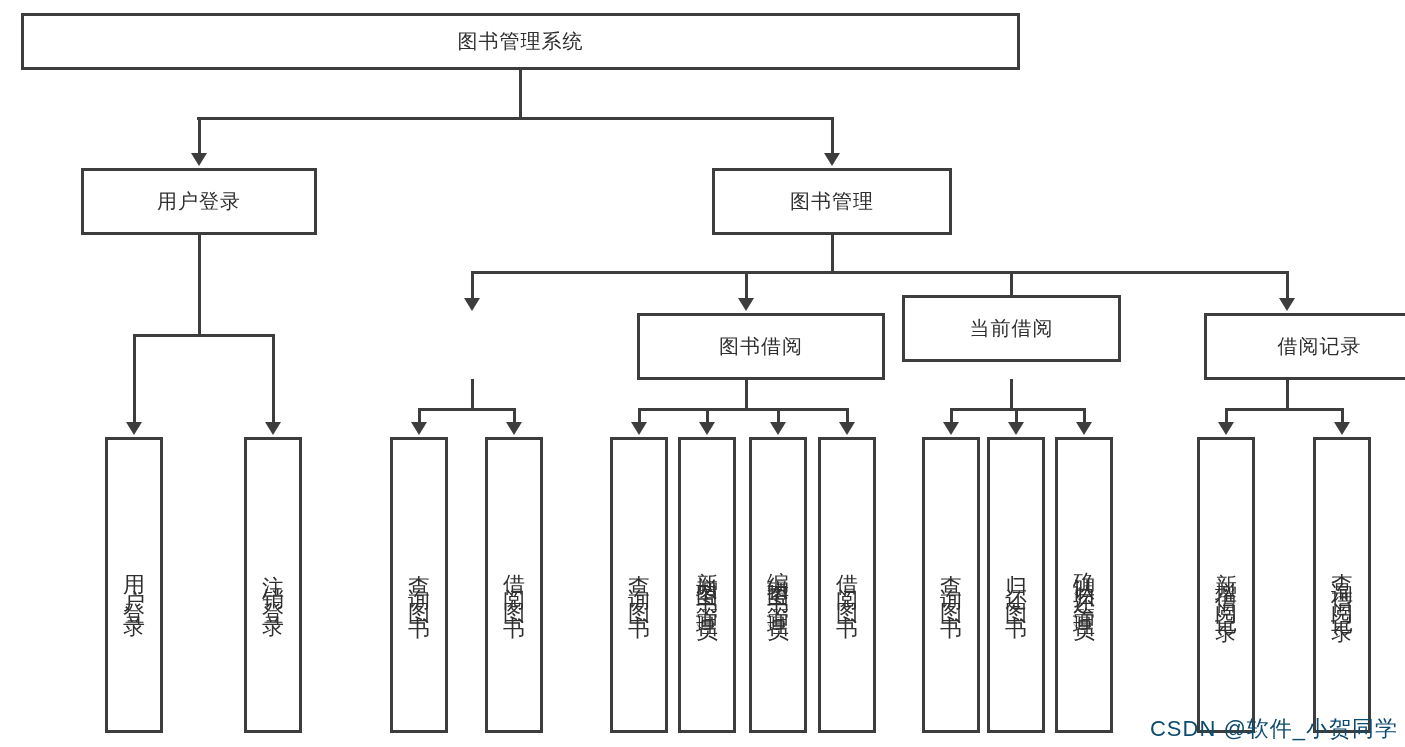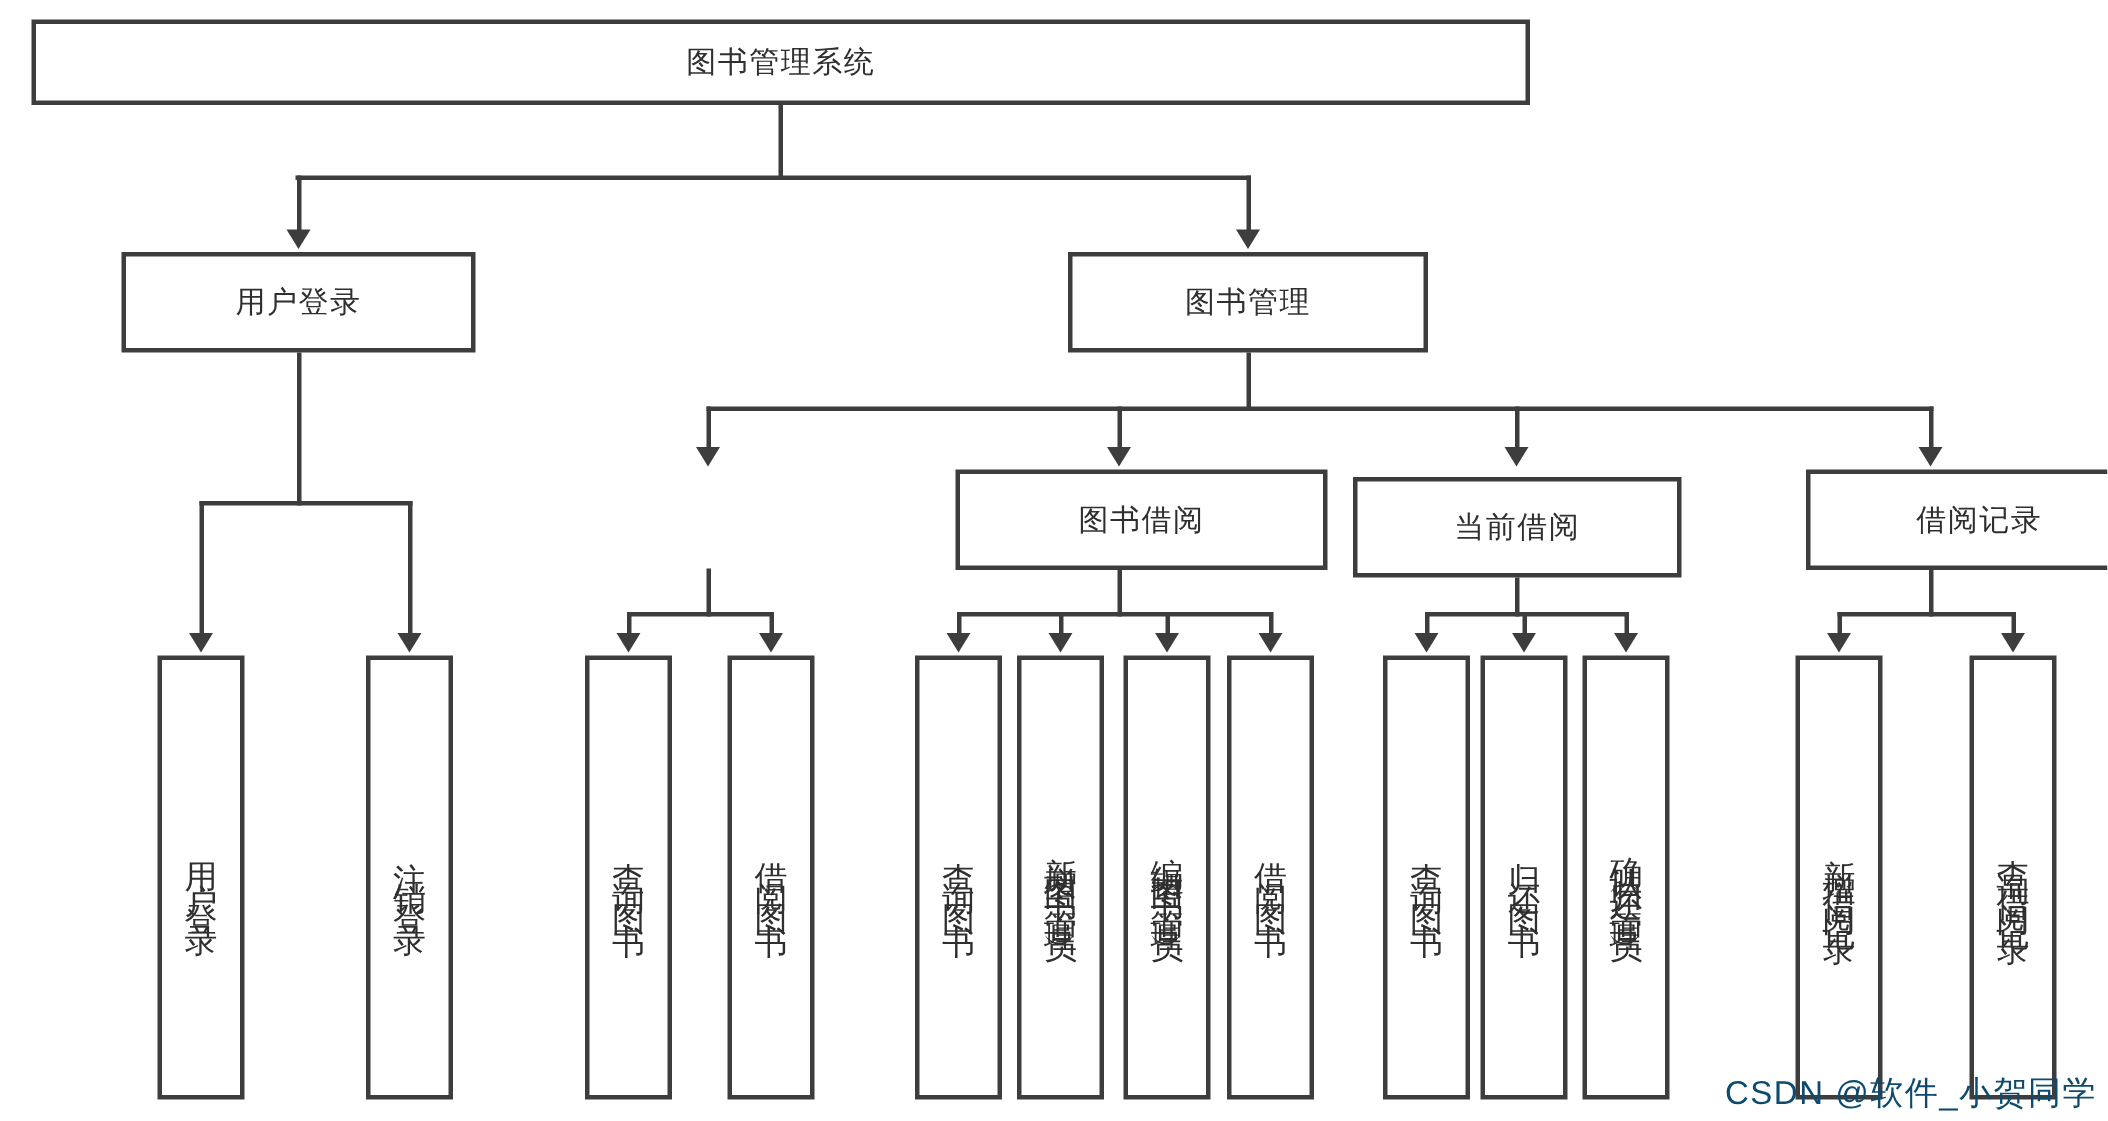--- a/index.html
+++ b/index.html
@@ -70,21 +70,21 @@
 
   <div class="node" style="left:712px;top:168px;width:240px;height:67px;">
     <span>图书管理</span>
   </div>
 
 
   <div class="node" style="left:637px;top:313px;width:248px;height:67px;">
     <span>图书借阅</span>
   </div>
 
-  <div class="node" style="left:902px;top:318px;width:219px;height:67px;">
+  <div class="node" style="left:902px;top:295px;width:219px;height:67px;">
     <span>当前借阅</span>
   </div>
 
   <div class="node" style="left:1204px;top:313px;width:219px;height:67px;padding-left:12px;">
     <span>借阅记录</span>
   </div>
 
   <div class="node leaf" style="left:105px;">
     <span class="vtext sp4">用户登录</span>
   </div>

